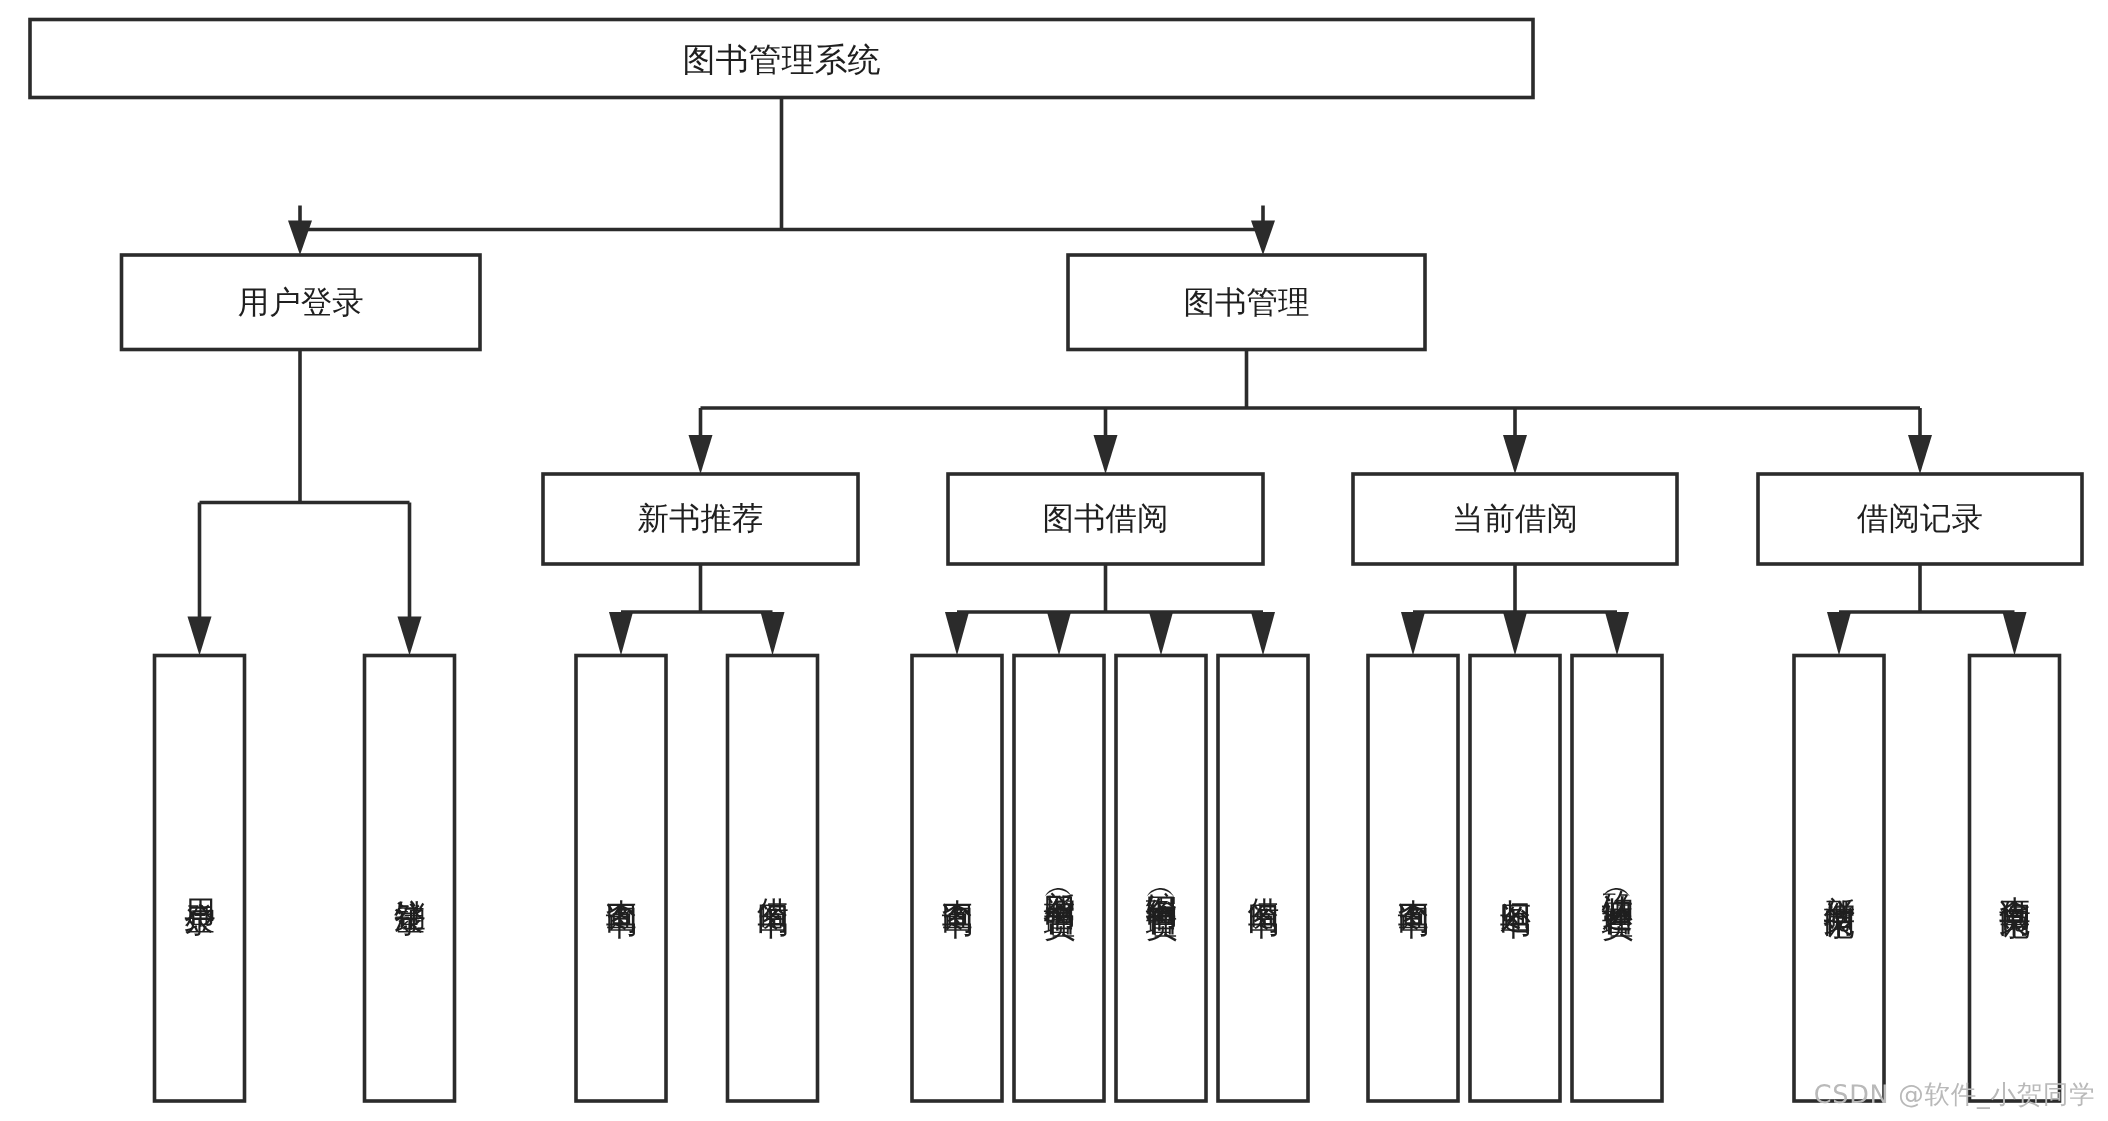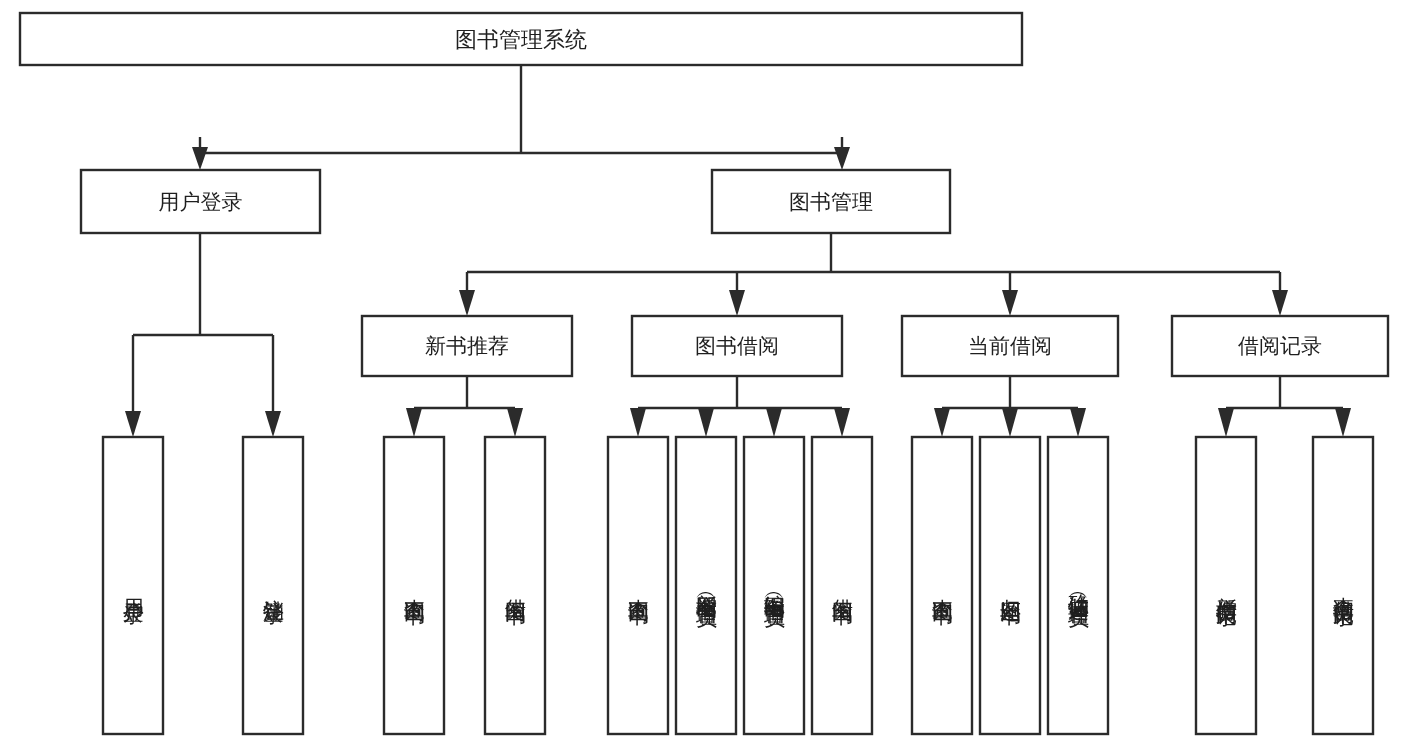--- a/index.html
+++ b/index.html
@@ -254,13 +254,14 @@
     <span class="vlabel-text">确认归还（管理员）</span>
   </div>
 
   <div class="vlabel-wrap" style="left:1196px; top:437px; width:60px; height:297px;">
     <span class="vlabel-text">新增借阅记录</span>
   </div>
   <div class="vlabel-wrap" style="left:1313px; top:437px; width:60px; height:297px;">
     <span class="vlabel-text">查询借阅记录</span>
   </div>
 
+  <div class="watermark">CSDN @软件_小贺同学</div>
 </div>
 
 </body></html>

